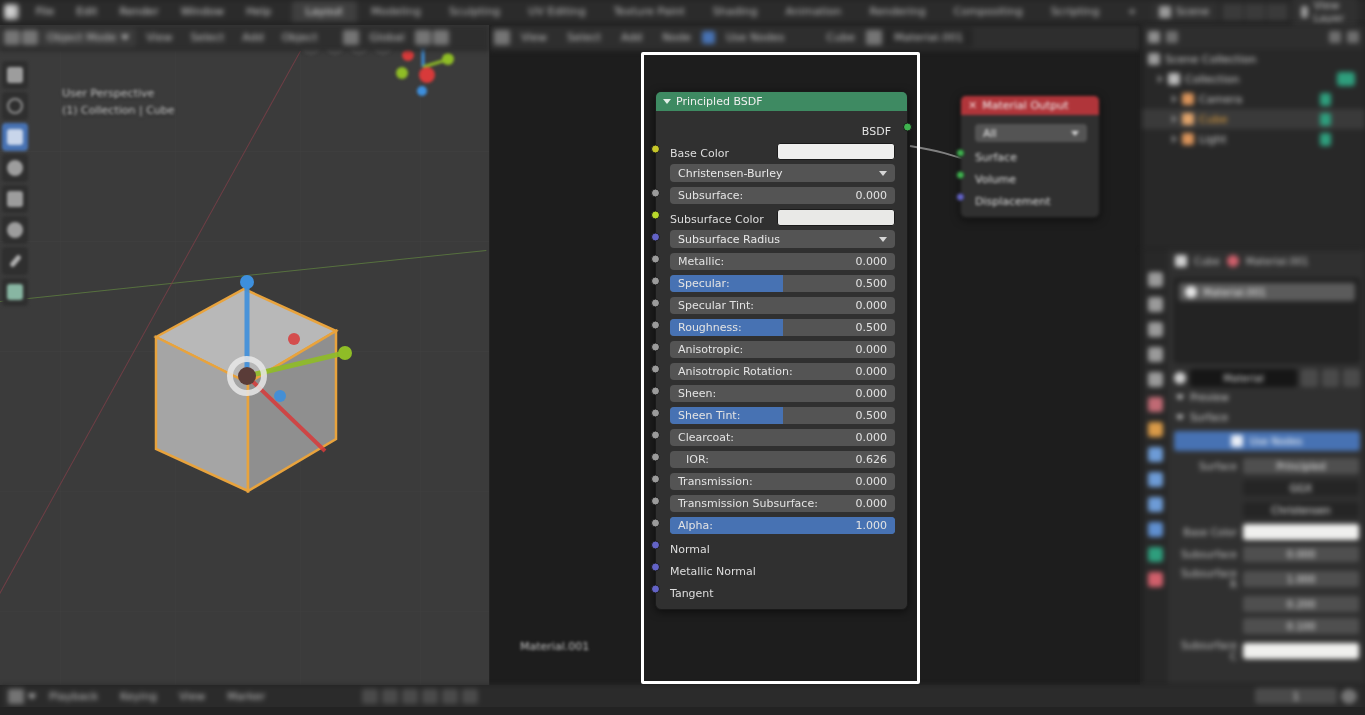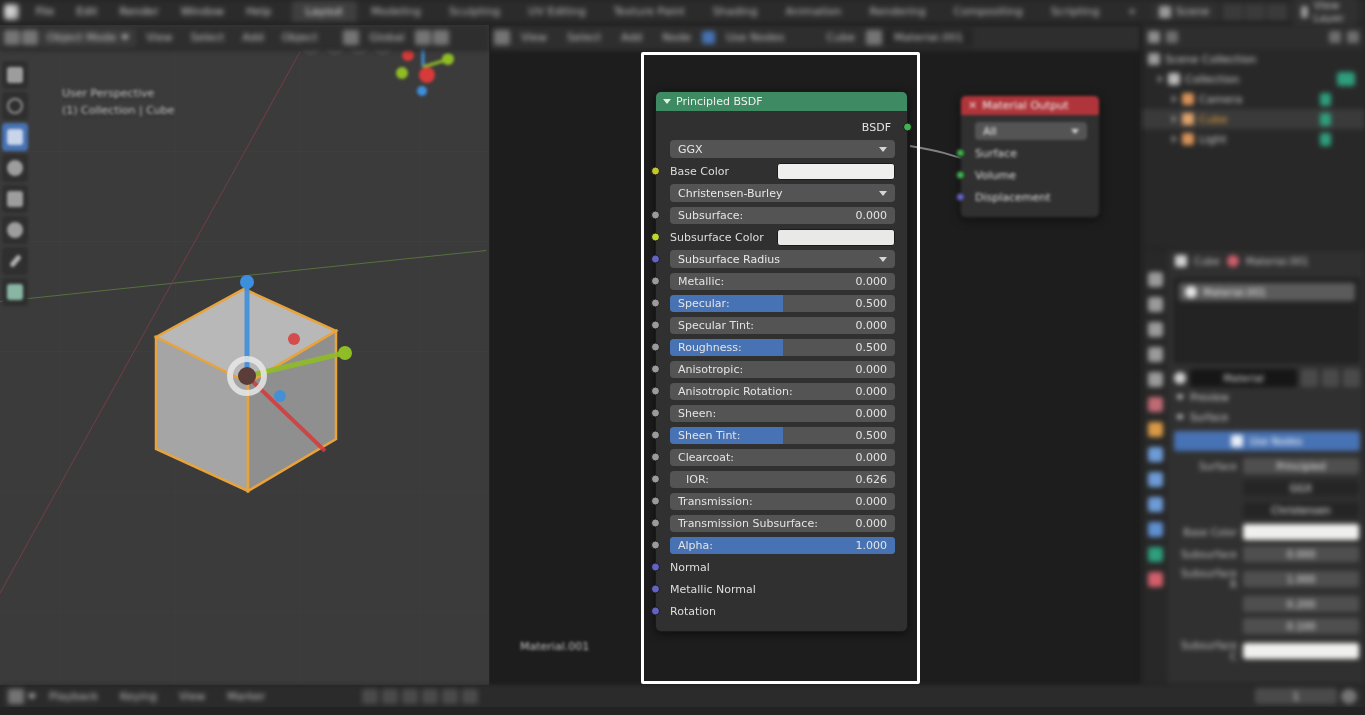--- a/index.html
+++ b/index.html
@@ -98,21 +98,21 @@
           box-shadow:0 2px 8px rgba(0,0,0,.55); border:1px solid #1a1a1a; z-index:3; }
   .node-head { height:19px; border-radius:5px 5px 0 0; display:flex; align-items:center;
                gap:5px; padding:0 7px; font-size:11px; color:#efefef; }
   .node-head.green { background:#3e8a62; }
   .node-head.red   { background:#b0353a; }
   .tri { width:0;height:0;border-left:4px solid transparent;border-right:4px solid transparent;
          border-top:5px solid rgba(255,255,255,.85); }
   .xmark { font-size:11px; color:#f2d2d2; line-height:1; }
   .node-body { padding:5px 0 9px; }
 
-  .row { position:relative; height:22px; display:flex; align-items:center; padding:0 12px 0 14px; }
+  .row { position:relative; height:22px; display:flex; align-items:flex-end; padding:0 12px 0 14px; }
   .sock { position:absolute; left:-5px; top:50%; transform:translateY(-50%);
           width:9px; height:9px; border-radius:50%; border:1px solid #1b1b1b; }
   .sock.right { left:auto; right:-5px; }
   .s-yellow{background:#c7c729;} .s-gray{background:#9b9b9b;}
   .s-violet{background:#6363c7;} .s-green{background:#3fb34f;}
   .s-yellowgreen{background:#b9d92b;}
 
   .slider { flex:1; height:17px; border-radius:4px; background:#545454;
             display:flex; align-items:center; justify-content:space-between;
             padding:0 8px; font-size:11px; color:#e3e3e3; position:relative; overflow:hidden; }
@@ -364,26 +364,20 @@
           <span class="tri"></span>
           <span>Principled BSDF</span>
         </div>
         <div class="node-body">
 
           <div class="row">
             <span class="outlbl">BSDF</span>
             <span class="sock right s-green"></span>
           </div>
 
-          <div class="row">
-            <div class="dropdown">
-              <span>GGX</span>
-              <span class="chev"></span>
-            </div>
-          </div>
 
           <div class="row">
             <span class="sock s-yellow"></span>
             <span class="namerow">Base Color</span>
             <span class="swatch" style="background:#efefee"></span>
           </div>
 
           <div class="row">
             <div class="dropdown">
               <span>Christensen-Burley</span>
@@ -538,21 +532,21 @@
             <span class="namerow">Normal</span>
           </div>
 
           <div class="row">
             <span class="sock s-violet"></span>
             <span class="namerow">Metallic Normal</span>
           </div>
 
           <div class="row">
             <span class="sock s-violet"></span>
-            <span class="namerow">Rotation</span>
+            <span class="namerow">Tangent</span>
           </div>
 
         </div>
       </div>
     </div>
 
     <div class="sh-header blurred">
       <div class="vp-icon"></div>
       <div class="sh-menu">View</div>
       <div class="sh-menu">Select</div>

